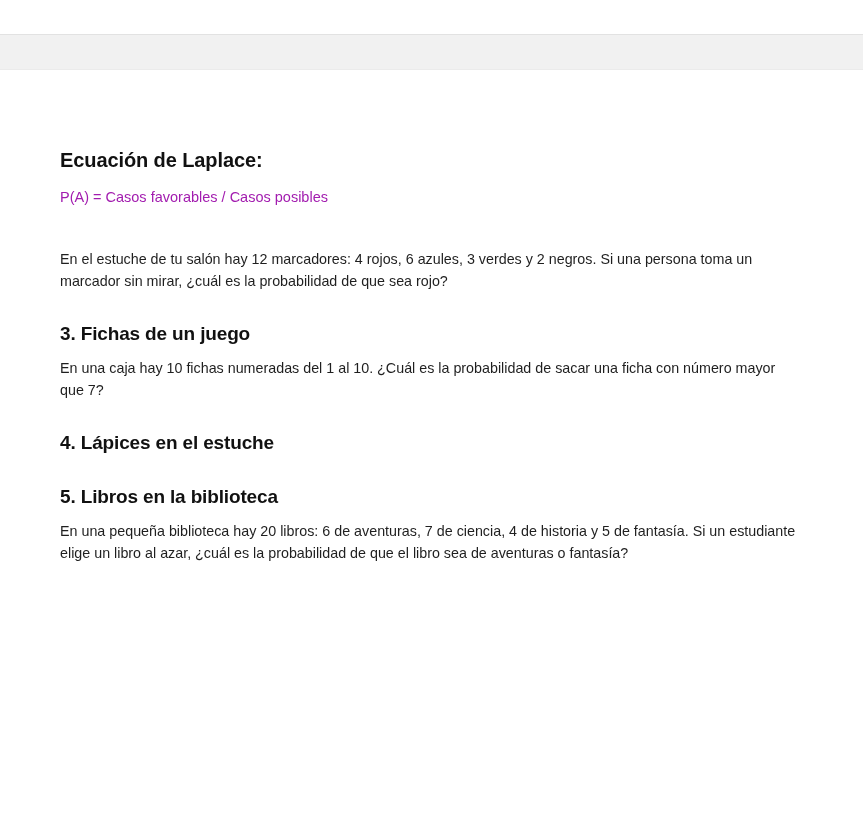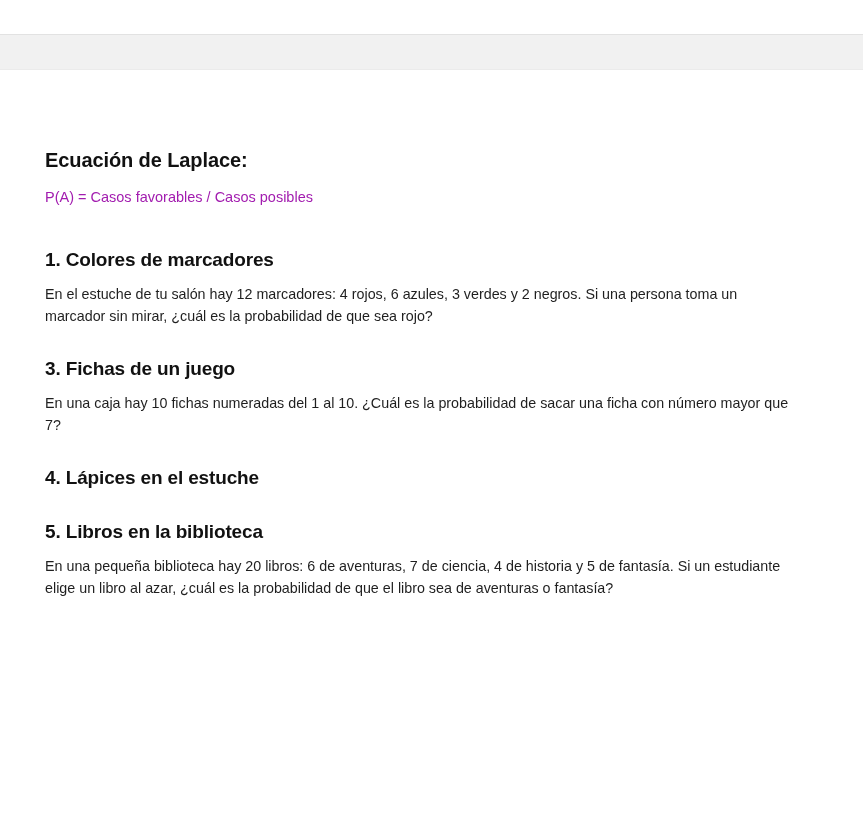--- a/index.html
+++ b/index.html
@@ -38,21 +38,21 @@
     background: linear-gradient(to bottom, rgba(0,0,0,0.02), rgba(0,0,0,0));
   }
 
   
   .doc-scroll {
     height: 765px;
     overflow: hidden;
     background: #ffffff;
   }
   .doc-page {
-    padding: 78px 62px 40px 45px;
+    padding: 78px 62px 40px 60px;
   }
 
   .eq-title {
     font-size: 20px;
     font-weight: bold;
     letter-spacing: -0.1px;
     margin: 0 0 14px 0;
     color: #111111;
     line-height: 1.25;
   }
@@ -93,21 +93,20 @@
 <div class="app-toolbar"></div>
 
 <div class="doc-scroll">
   <div class="doc-page">
 
     <h1 class="eq-title">Ecuación de Laplace:</h1>
 
     <p class="eq-formula">P(A) = Casos favorables / Casos posibles</p>
 
     <section class="problem">
-      <h2 class="problem-heading">1. Colores de marcadores</h2>
       <p class="problem-body">En el estuche de tu salón hay 12 marcadores: 4 rojos, 6 azules, 3 verdes y 2 negros. Si una persona toma un marcador sin mirar, ¿cuál es la probabilidad de que sea rojo?</p>
     </section>
 
 
     <section class="problem">
       <h2 class="problem-heading">3. Fichas de un juego</h2>
       <p class="problem-body">En una caja hay 10 fichas numeradas del 1 al 10. ¿Cuál es la probabilidad de sacar una ficha con número mayor que 7?</p>
     </section>
 
     <section class="problem">

